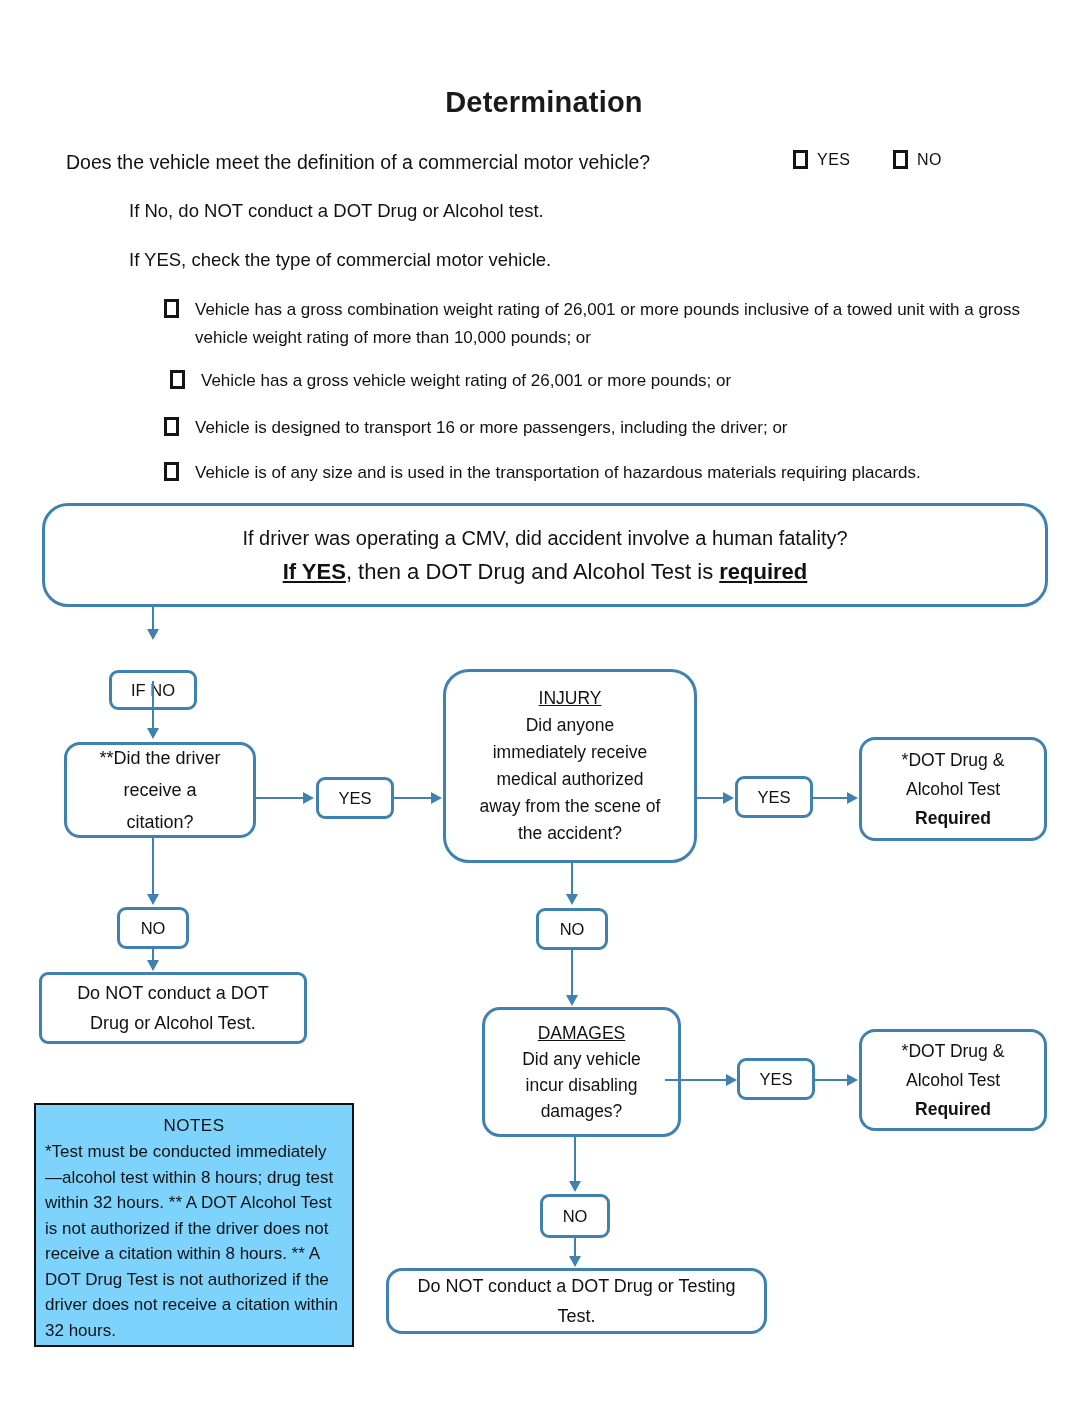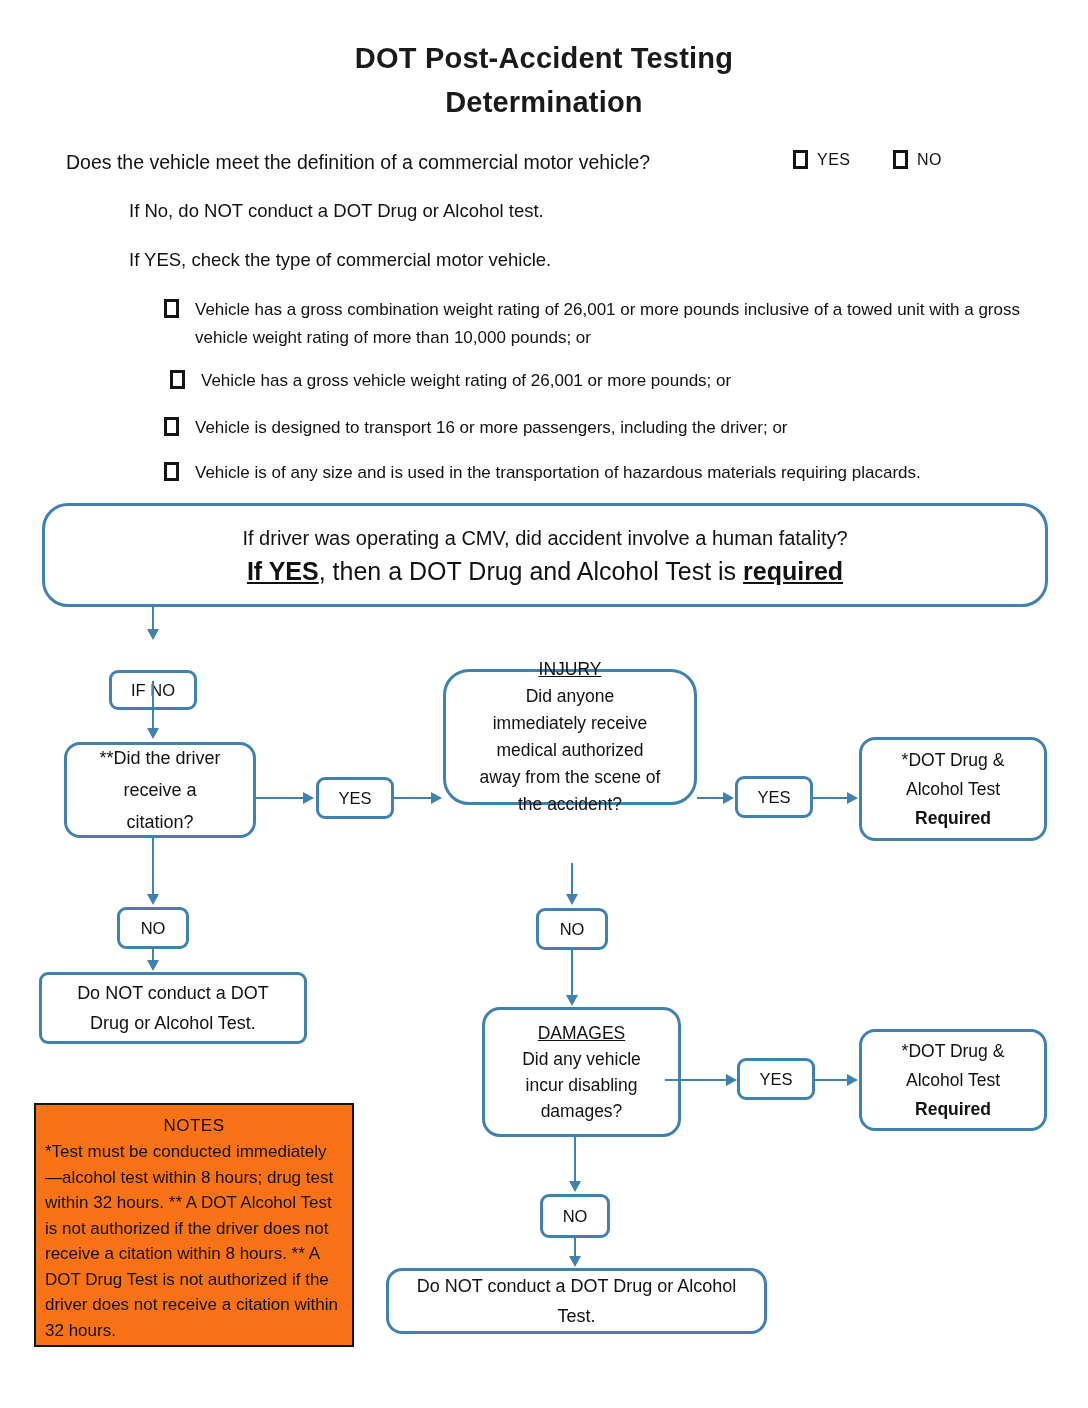--- a/index.html
+++ b/index.html
@@ -53,40 +53,40 @@
     text-align:center;
   }
   .rbox .inner{width:100%;padding:0 6px;box-sizing:border-box;}
 
   
   #box-fatality{
     left:42px;top:503px;width:1006px;height:104px;border-radius:26px;
     font-size:20px;line-height:33px;
   }
   #box-fatality .l1{display:block;}
-  #box-fatality .l2{display:block;font-size:25px;}
+  #box-fatality .l2{display:block;font-size:22px;}
   .u-bold{font-weight:bold;text-decoration:underline;}
 
   
   .label-box{border-radius:9px;font-size:16.5px;}
   #box-ifno{left:109px;top:641px;width:88px;height:40px;margin-top:29px;}
   #box-no-1{left:117px;top:907px;width:72px;height:42px;}
   #box-yes-1{left:316px;top:777px;width:78px;height:42px;}
   #box-no-2{left:536px;top:908px;width:72px;height:42px;}
   #box-yes-2{left:735px;top:776px;width:78px;height:42px;}
   #box-yes-3{left:737px;top:1058px;width:78px;height:42px;}
   #box-no-3{left:540px;top:1194px;width:70px;height:44px;}
 
   
   #box-citation{
     left:64px;top:742px;width:192px;height:96px;border-radius:16px;
     font-size:18px;line-height:32px;
   }
   #box-injury{
-    left:443px;top:669px;width:254px;height:136px;border-radius:26px;
+    left:443px;top:669px;width:254px;height:194px;border-radius:26px;
     font-size:17.5px;line-height:27px;
   }
   #box-injury .hdr{text-decoration:underline;}
   #box-damages{
     left:482px;top:1007px;width:199px;height:130px;border-radius:18px;
     font-size:17.5px;line-height:26px;
   }
   #box-damages .hdr{text-decoration:underline;}
   #box-result-1{
     left:859px;top:737px;width:188px;height:104px;border-radius:16px;
@@ -117,33 +117,33 @@
   }
   .arrow-r{
     position:absolute;width:0;height:0;
     border-top:6px solid transparent;border-bottom:6px solid transparent;
     border-left:11px solid #3f81b0;
   }
 
   
   #notes-box{
     position:absolute;left:34px;top:1103px;width:320px;height:244px;
-    border:2px solid #121212;background:#f97316;box-sizing:border-box;
+    border:2px solid #121212;background:#7dd3fc;box-sizing:border-box;
     padding:8px 9px 0 9px;
   }
   #notes-box .notes-title{text-align:center;font-size:17px;line-height:26px;letter-spacing:0.5px;}
   #notes-box .notes-body{font-size:17px;line-height:25.5px;}
 </style>
 </head>
 <body>
 
 <div class="page">
 
   <div class="title">
-    <span>DOT Post-Accident Testing</span><br>
+    <br>
     <span>Determination</span>
   </div>
 
   <div class="q-row">
     <span class="q-text">Does the vehicle meet the definition of a commercial motor vehicle?</span>
     <span class="opt" id="opt-yes">
       <span class="cb"></span><span class="lbl">YES</span>
     </span>
     <span class="opt" id="opt-no">
       <span class="cb"></span><span class="lbl">NO</span>
@@ -283,21 +283,21 @@
   <div class="conn vline" style="left:574px;top:1137px;height:45px;"></div>
   <div class="arrow-d" style="left:569px;top:1181px;"></div>
   <div class="rbox label-box" id="box-no-3">
     <div class="inner">NO</div>
   </div>
   <div class="conn vline" style="left:574px;top:1238px;height:20px;"></div>
   <div class="arrow-d" style="left:569px;top:1256px;"></div>
 
   <div class="rbox" id="box-donot-2">
     <div class="inner">
-      <div>Do NOT conduct a DOT Drug or Alcohol</div>
+      <div>Do NOT conduct a DOT Drug or Testing</div>
       <div>Test.</div>
     </div>
   </div>
 
   <div id="notes-box">
     <div class="notes-title">NOTES</div>
     <div class="notes-body">*Test must be conducted immediately—alcohol test within 8 hours; drug test within 32 hours. ** A DOT Alcohol Test is not authorized if the driver does not receive a citation within 8 hours. ** A DOT Drug Test is not authorized if the driver does not receive a citation within 32 hours.</div>
   </div>
 
 </div>

